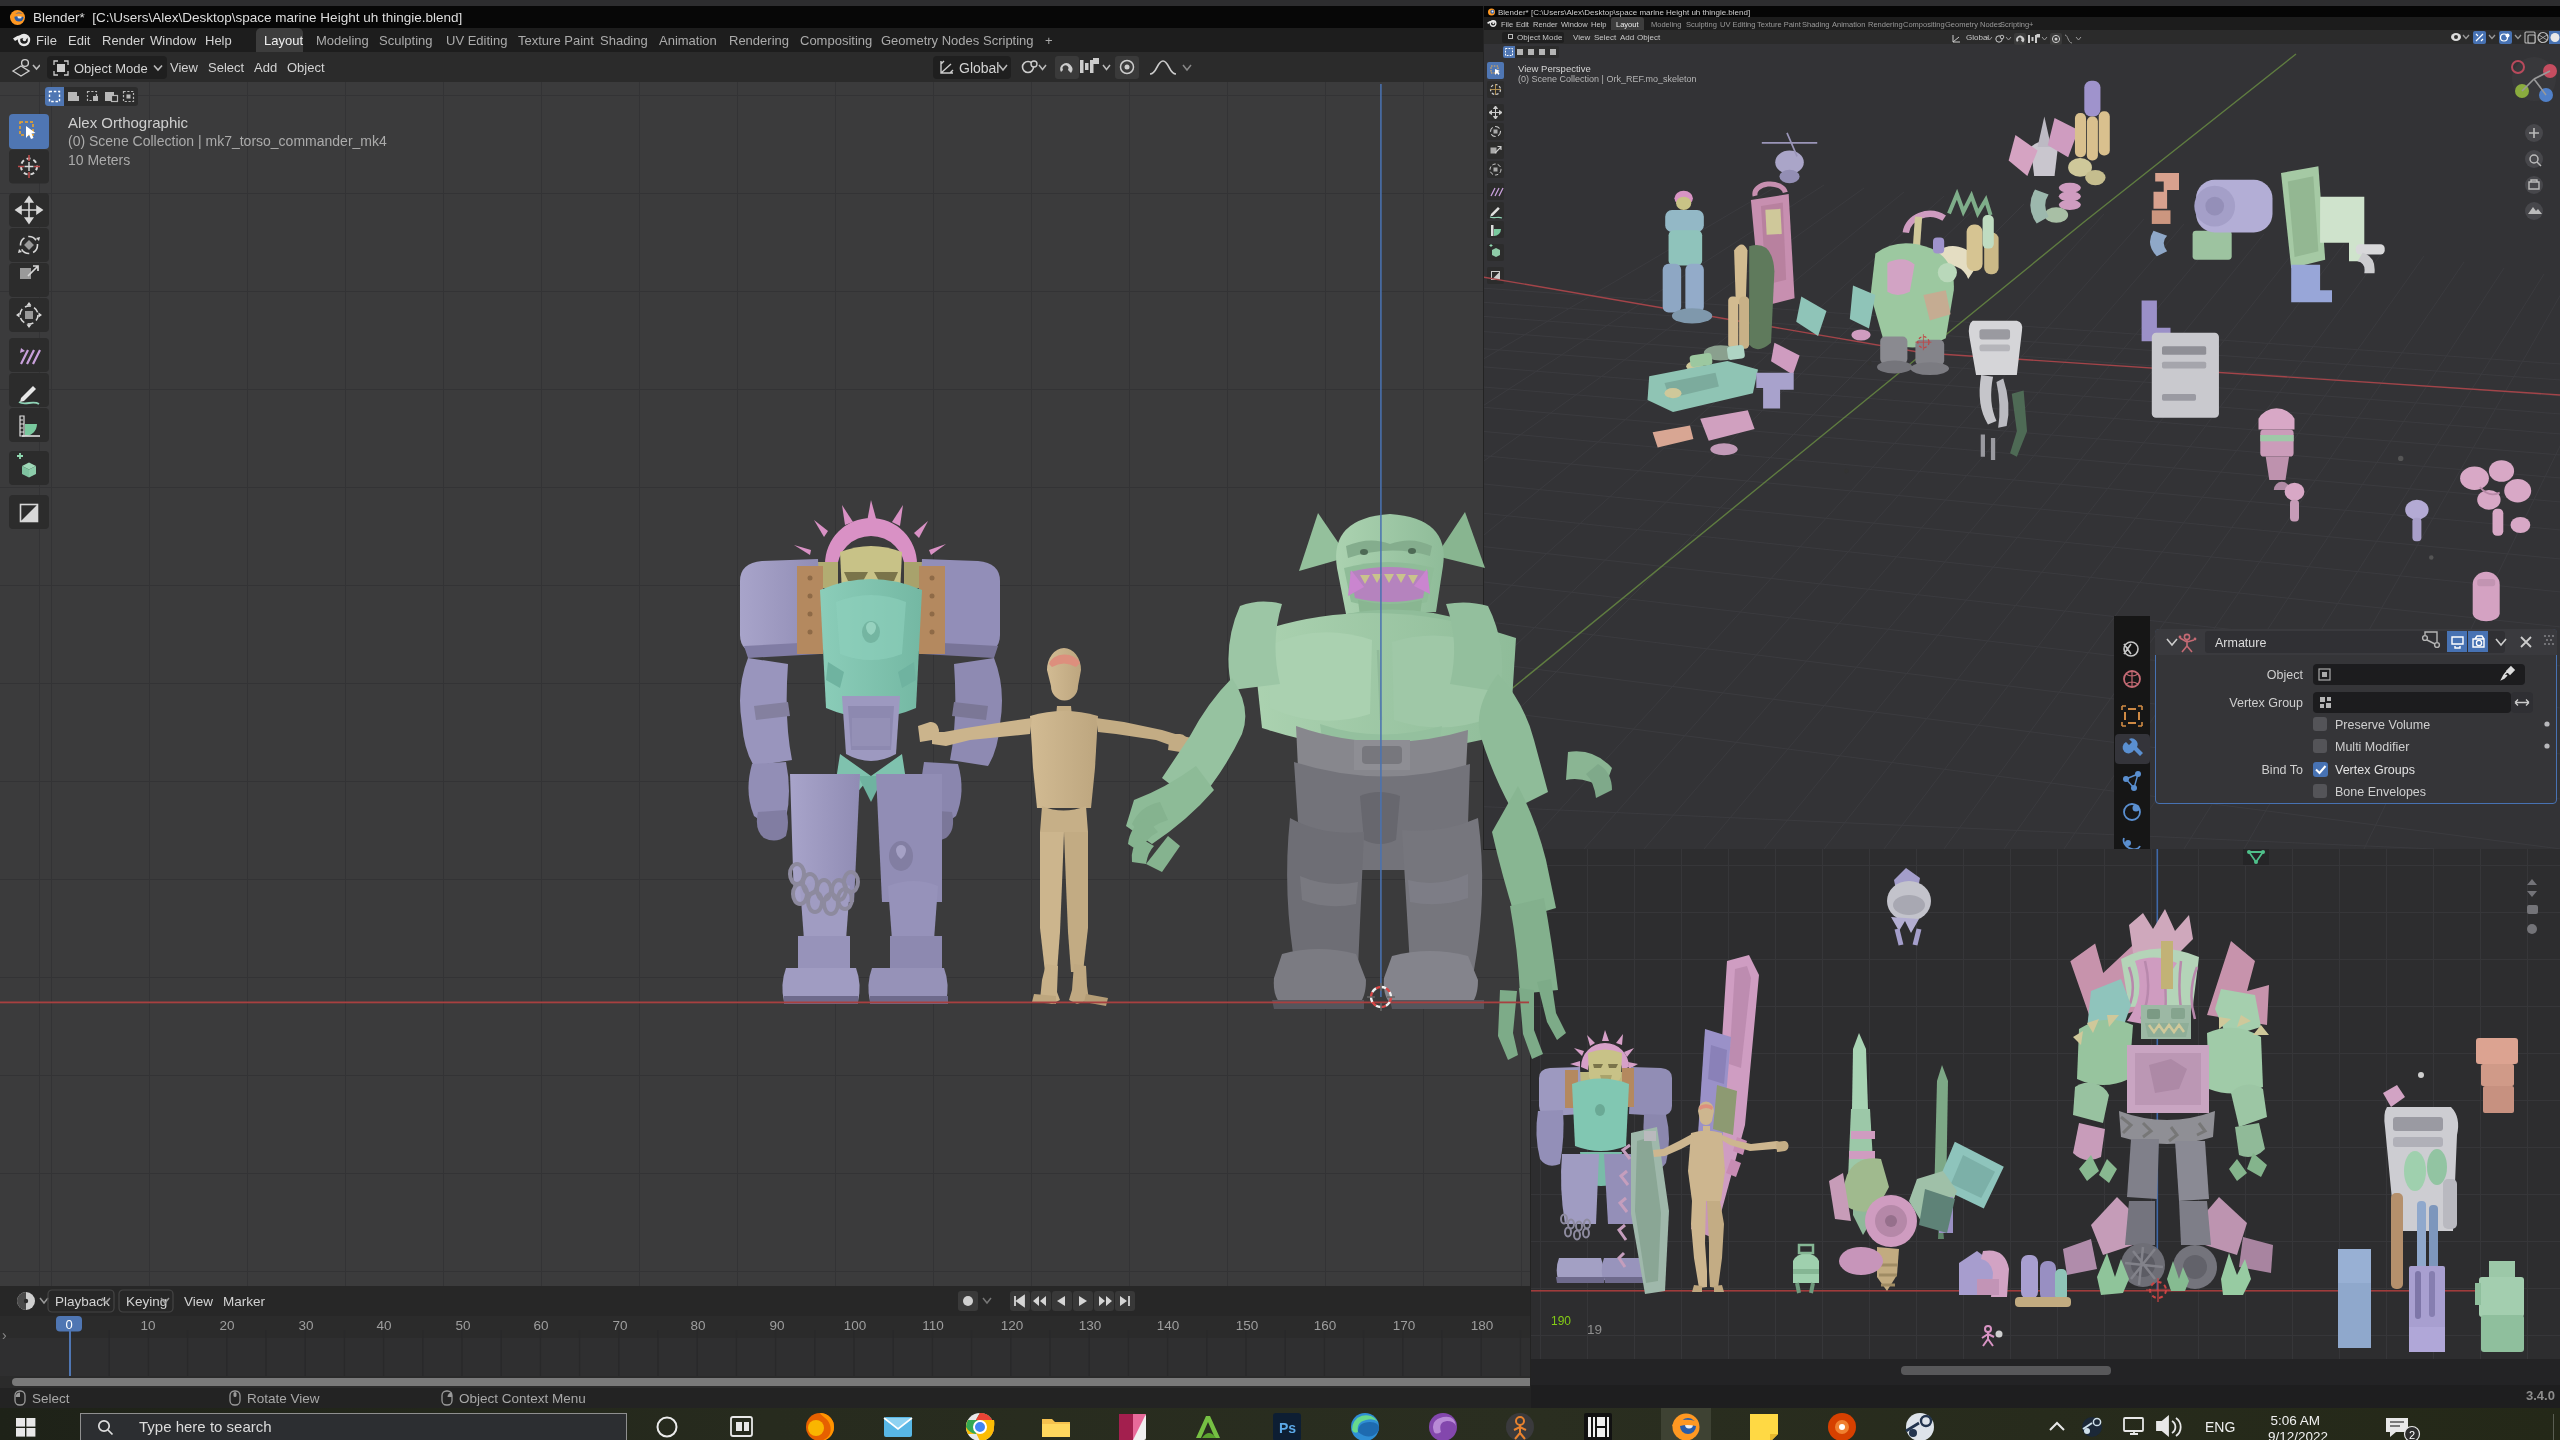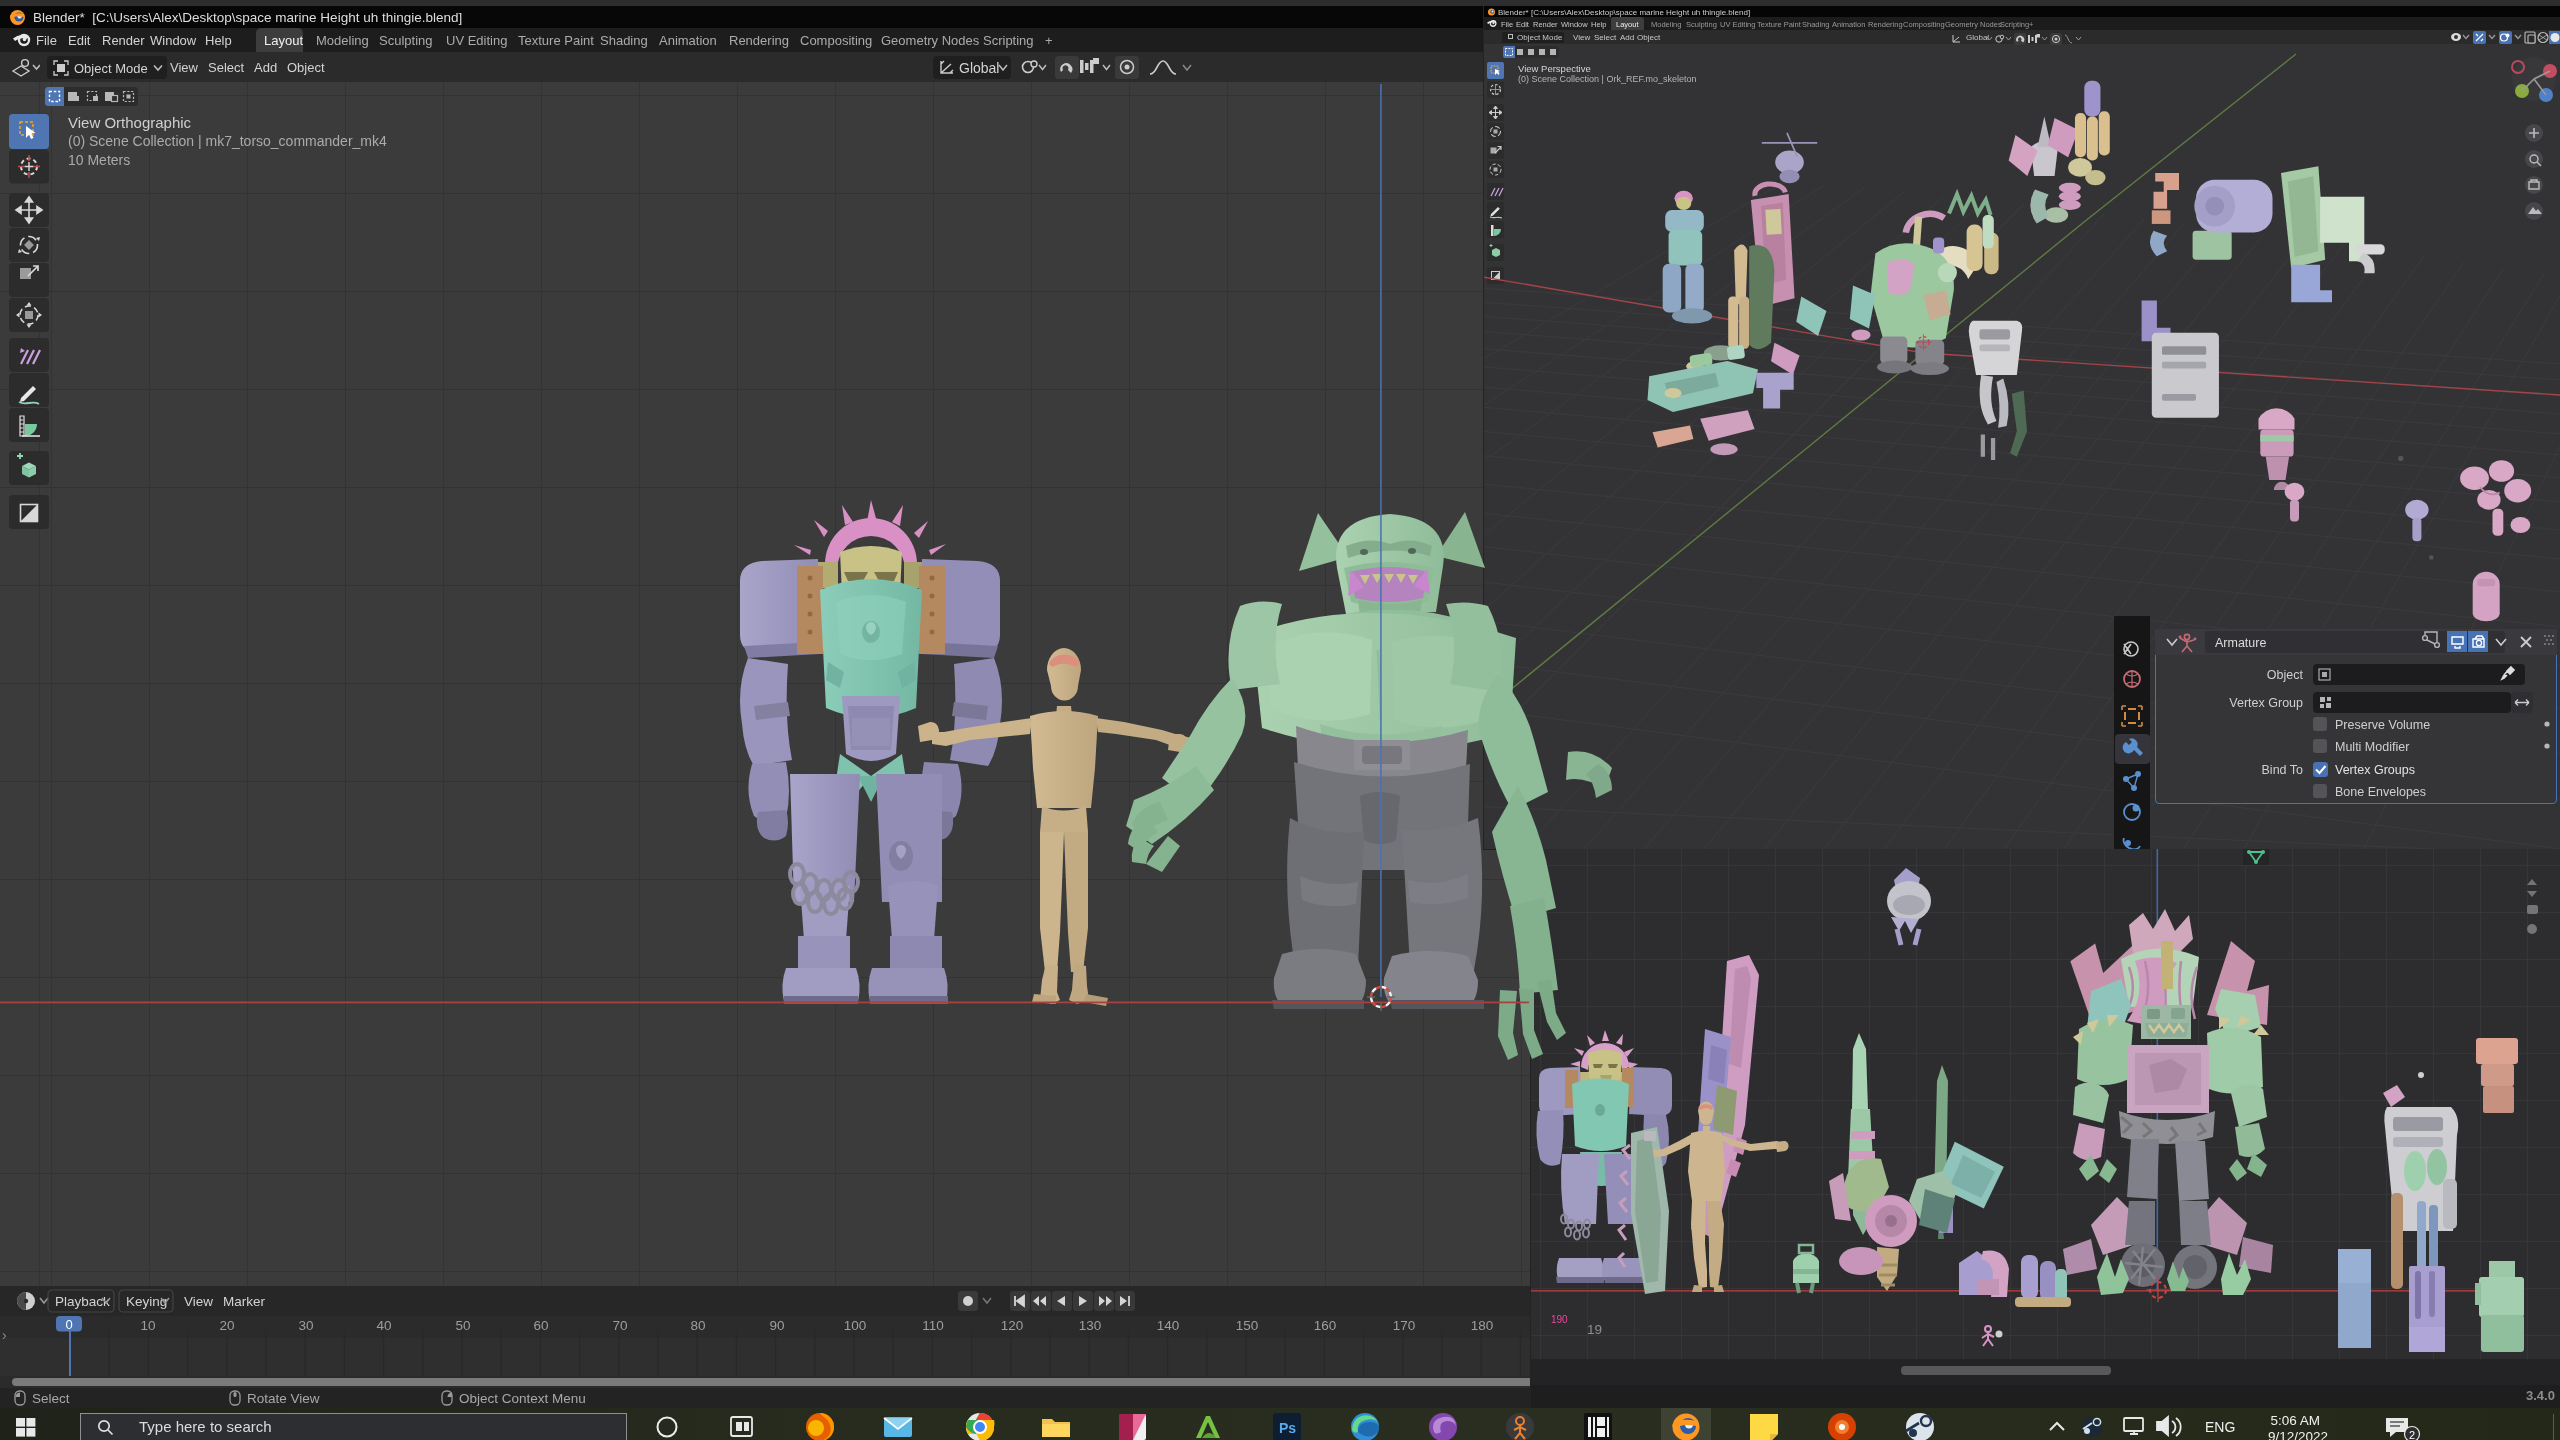--- a/index.html
+++ b/index.html
@@ -114,21 +114,21 @@
             <rect x="29" y="9" width="5" height="5" stroke="none"></rect>
           <rect x="42.5" y="4.5" width="9" height="9" fill="none" stroke-width="1.2" stroke-dasharray="2.2 1.6"></rect>
             <rect x="48" y="9" width="5" height="5" stroke="none"></rect>
           <rect x="60" y="5" width="9" height="9" stroke="none"></rect>
             <rect x="66.5" y="8.5" width="6" height="6" fill="#2c2c2c" stroke-width="1.2"></rect>
           <rect x="78.5" y="4.5" width="10" height="10" fill="none" stroke-width="1.2" stroke-dasharray="2.2 1.6"></rect>
             <rect x="81.5" y="7.5" width="4" height="4" stroke="none"></rect>
         </g>
       </svg>
 
-      <div class="abs txt" style="left:68px;top:32px;font-size:15px;color:#cfcfcf;">View Orthographic</div>
+      <div class="abs txt" style="left:68px;top:32px;font-size:15px;color:#cfcfcf;">Alex Orthographic</div>
       <div class="abs txt" style="left:68px;top:51px;font-size:14px;color:#ababab;">(0) Scene Collection | mk7_torso_commander_mk4</div>
       <div class="abs txt" style="left:68px;top:70px;font-size:14px;color:#ababab;">10 Meters</div>
     </div>
 
     <svg class="abs" style="left:9px;top:108px" width="41" height="420" viewBox="0 0 41 420">
       <g>
         <rect x="0" y="0" width="40" height="35" rx="4" fill="#4f76b3"></rect>
         <rect x="0" y="35.5" width="40" height="34" rx="4" fill="#2c2c2c"></rect>
         <rect x="0" y="79" width="40" height="34" rx="4" fill="#2c2c2c"></rect>
         <rect x="0" y="114" width="40" height="34" rx="4" fill="#2c2c2c"></rect>
@@ -921,21 +921,21 @@
       <g fill="#737378">
         <path d="M996,36 l5,-6 5,6 z M996,42 l5,6 5,-6 z"></path>
         <rect x="996" y="56" width="11" height="9" rx="2"></rect>
         <circle cx="1001" cy="80" r="5"></circle>
       </g>
     </svg>
     <div class="abs" style="left:0;top:510px;width:1030px;height:26px;background:#232325;"></div>
     <div class="abs" style="left:370px;top:517px;width:210px;height:9px;background:#58585a;border-radius:4px;"></div>
     <div class="abs" style="left:0;top:536px;width:1030px;height:23px;background:#1e1e1f;"></div>
     <div class="abs txt" style="left:995px;top:539px;font-size:13px;color:#8d8d8d;font-weight:bold;">3.4.0</div>
-    <div class="abs txt" style="left:20px;top:465px;font-size:10px;color:#ec4899;">190</div>
+    <div class="abs txt" style="left:20px;top:465px;font-size:12px;color:#84cc16;">190</div>
     <div class="abs txt" style="left:56px;top:473px;font-size:13.5px;color:#8e8e8e;">19</div>
   </div>
 
   <svg class="abs" style="left:0;top:0;pointer-events:none" width="2560" height="1440" viewBox="0 0 2560 1440">
     <defs>
       <linearGradient id="lav" x1="0" y1="0" x2="1" y2="0">
         <stop offset="0" stop-color="#a8a4ca"></stop>
           <stop offset="1" stop-color="#908cb4"></stop>
       </linearGradient>
       <linearGradient id="teal" x1="0" y1="0" x2="1" y2="0">

